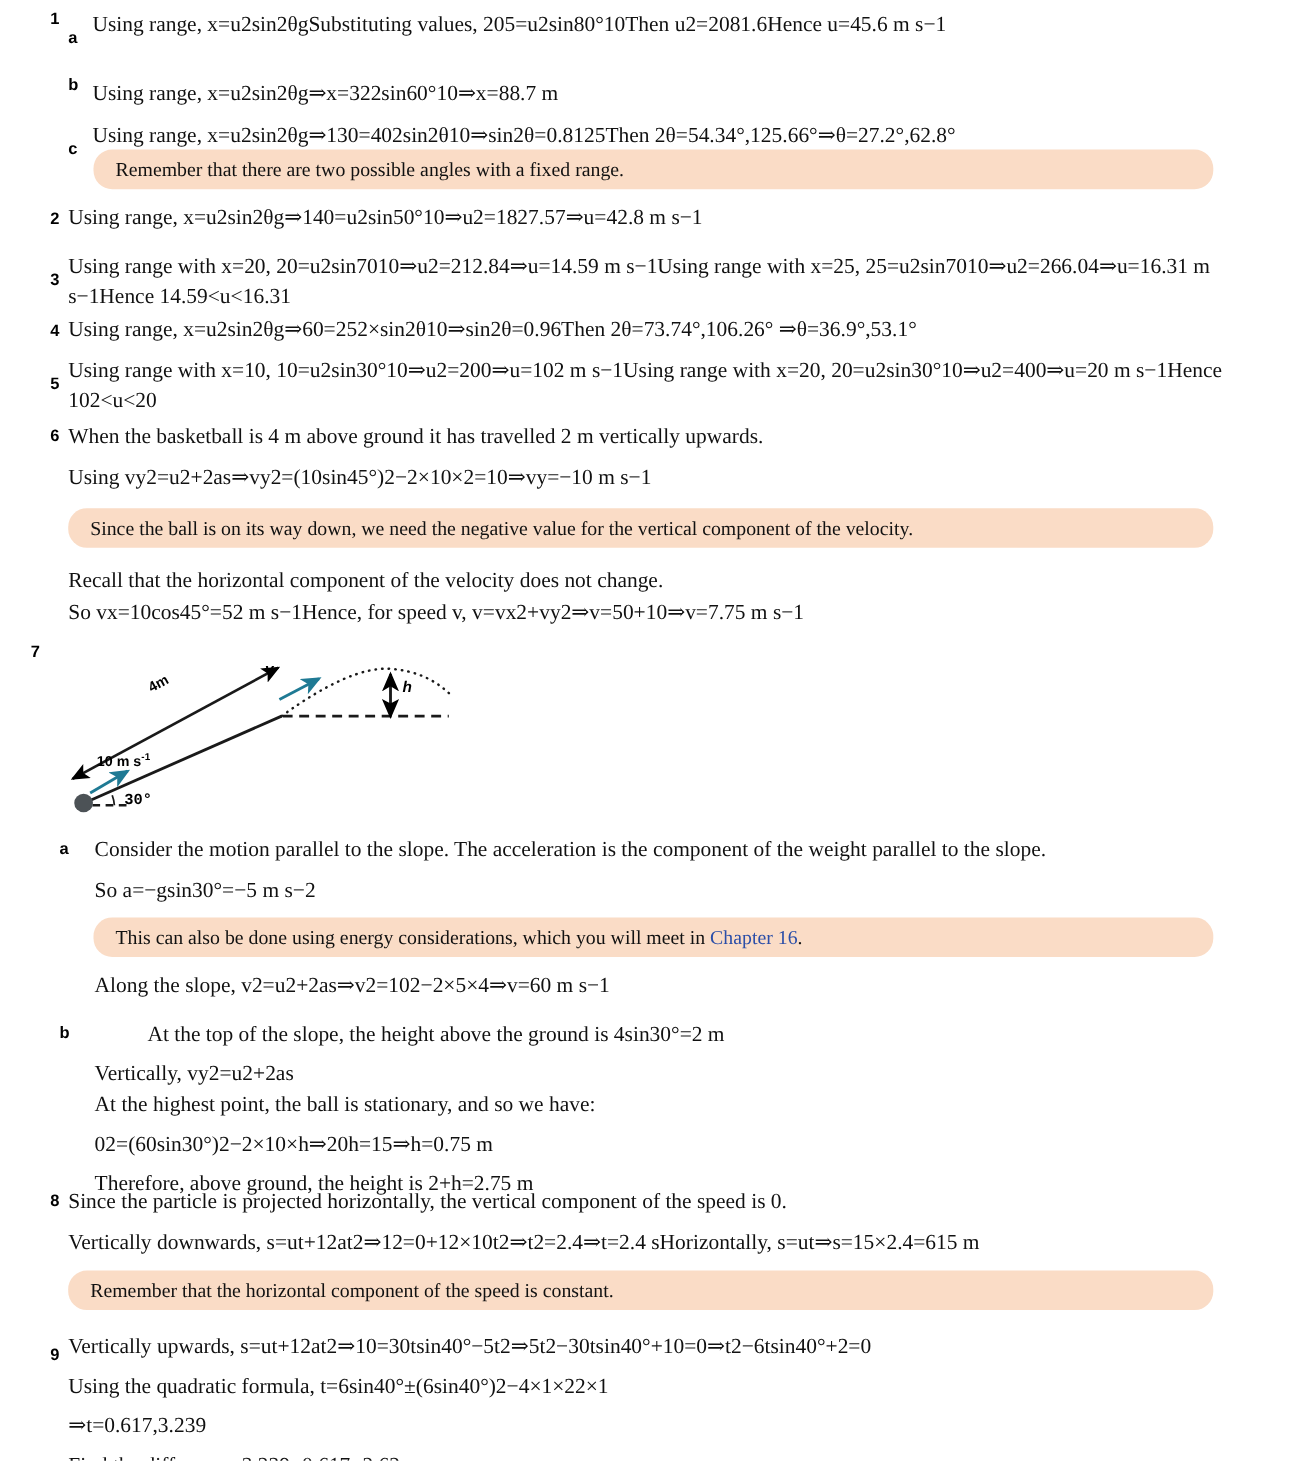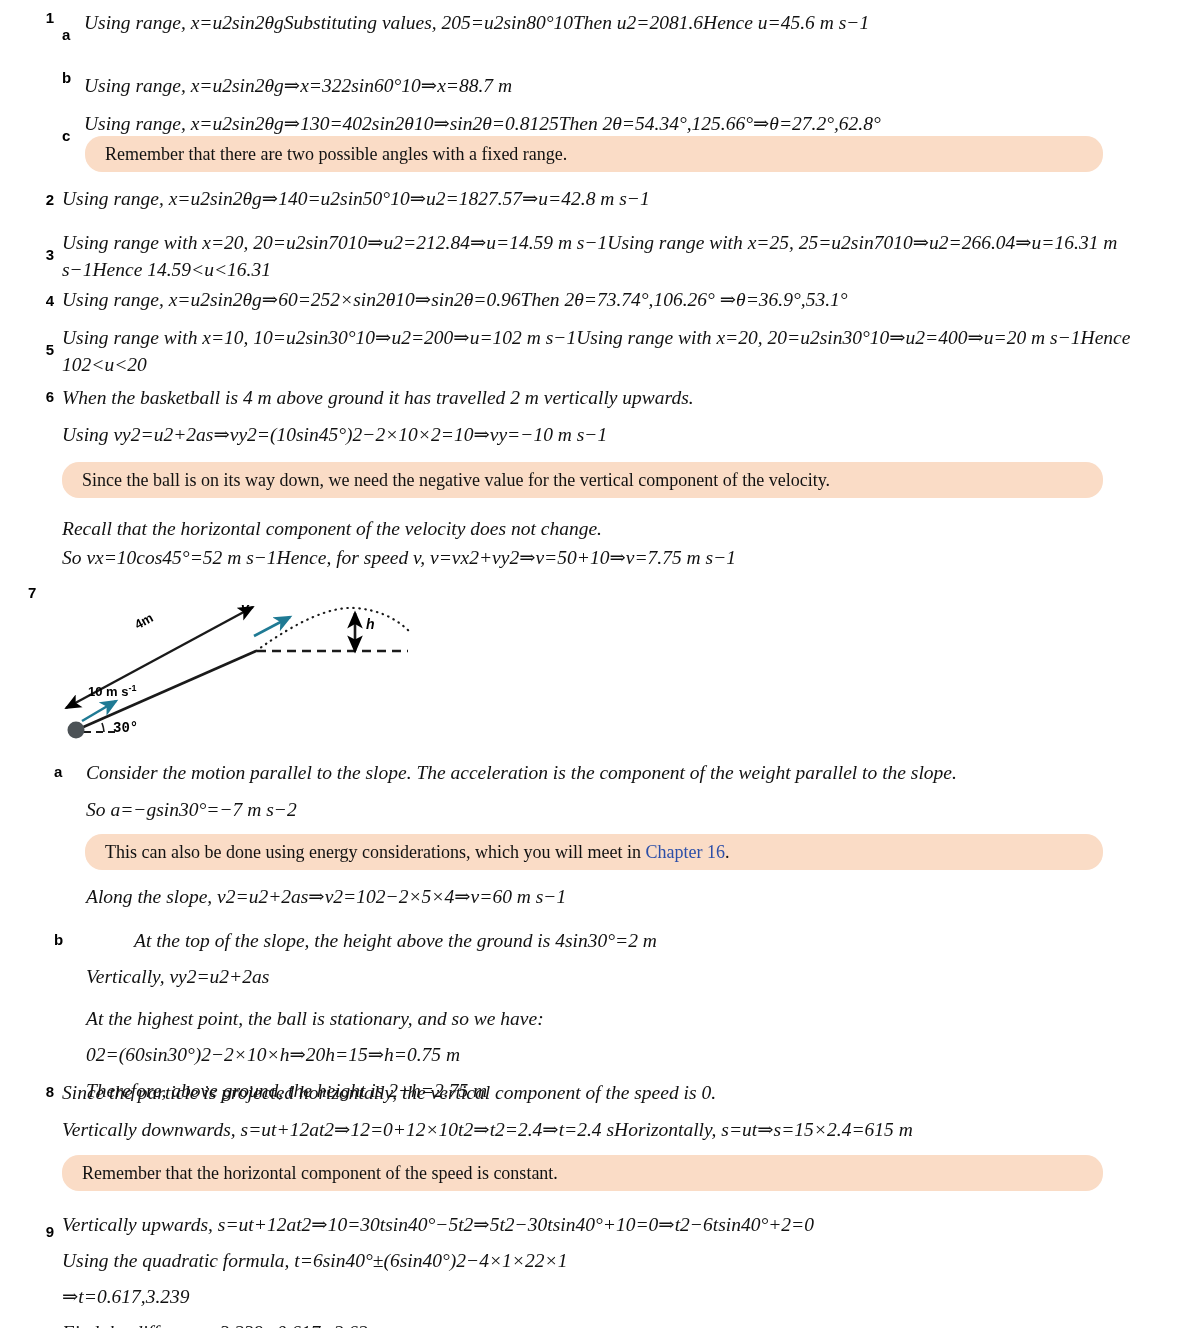--- a/index.html
+++ b/index.html
@@ -48,21 +48,20 @@
     text-align: left;
     flex: 0 0 22px;
     color: #000;
   }
 
   .body-text {
     font-family: "Liberation Serif", "DejaVu Serif", serif;
     font-size: 19.5px;
     line-height: 1.38;
     color: #111;
-    font-style: italic;
   }
 
   
   .tip {
     background: #fadcc6;
     border-radius: 17px;
     box-sizing: border-box;
     display: flex;
     align-items: center;
     padding: 0 20px;
@@ -223,35 +222,35 @@
 
     <div class="abs" style="left:338px; top:36px; font-family:'Liberation Sans','DejaVu Sans',sans-serif; font-weight:bold; font-style:italic; font-size:14px;">
       <span>h</span>
     </div>
   </div>
 
   <div class="q-row abs" style="left:54px; top:760px; width:1100px;">
     <div class="marker-let" style="margin-top:4px;">a</div>
     <div style="flex:1; margin-left:10px;">
       <div class="body-text" style="margin-bottom:10px;">Consider the motion parallel to the slope. The acceleration is the component of the weight parallel to the slope.</div>
-      <div class="body-text">So a=−gsin30°=−7 m s−2</div>
+      <div class="body-text">So a=−gsin30°=−5 m s−2</div>
     </div>
   </div>
 
   <div class="tip abs" style="left:85px; top:834px; width:1018px; height:36px;">
     <span class="tip-text"><span>This can also be done using energy considerations, which you will meet in </span><span class="link">Chapter 16</span><span>.</span></span>
   </div>
 
   <div class="body-text abs" style="left:86px; top:884px; width:1040px;">Along the slope, v2=u2+2as⇒v2=102−2×5×4⇒v=60 m s−1</div>
 
   <div class="q-row abs" style="left:54px; top:928px; width:1100px;">
     <div class="marker-let" style="margin-top:4px;">b</div>
     <div style="flex:1; margin-left:10px;">
       <div class="body-text" style="margin-bottom:9px;margin-left:48px;">At the top of the slope, the height above the ground is 4sin30°=2 m</div>
-      <div class="body-text" style="margin-bottom:15px;">Vertically, vy2=u2+2as</div>
+      <div class="body-text" style="margin-bottom:1px;">Vertically, vy2=u2+2as</div>
       <div class="body-text" style="margin-bottom:9px;">At the highest point, the ball is stationary, and so we have:</div>
       <div class="body-text" style="margin-bottom:9px;">02=(60sin30°)2−2×10×h⇒20h=15⇒h=0.75 m</div>
       <div class="body-text">Therefore, above ground, the height is 2+h=2.75 m</div>
     </div>
   </div>
 
   <div class="q-row abs" style="left:28px; top:1080px; width:1130px;">
     <div class="marker-num" style="margin-top:4px;">8</div>
     <div style="flex:1; margin-left:8px;">
       <div class="body-text" style="margin-bottom:10px;">Since the particle is projected horizontally, the vertical component of the speed is 0.</div>

